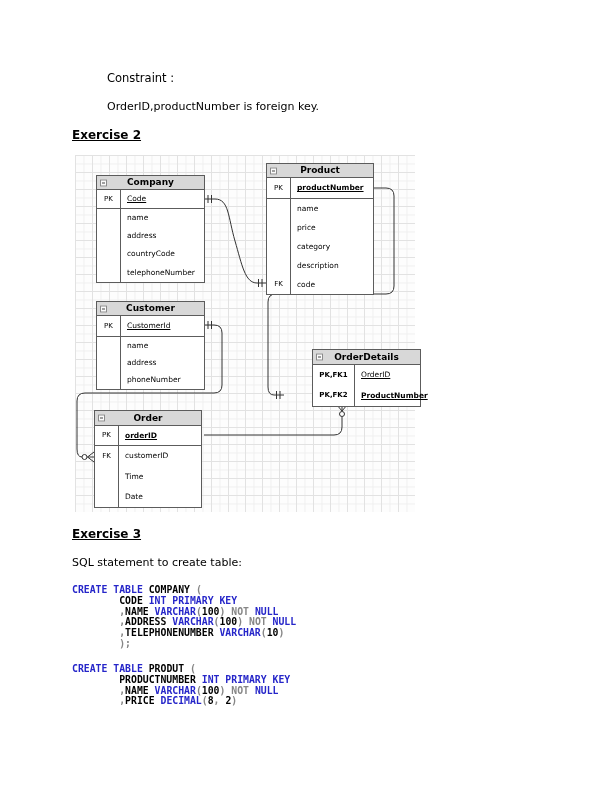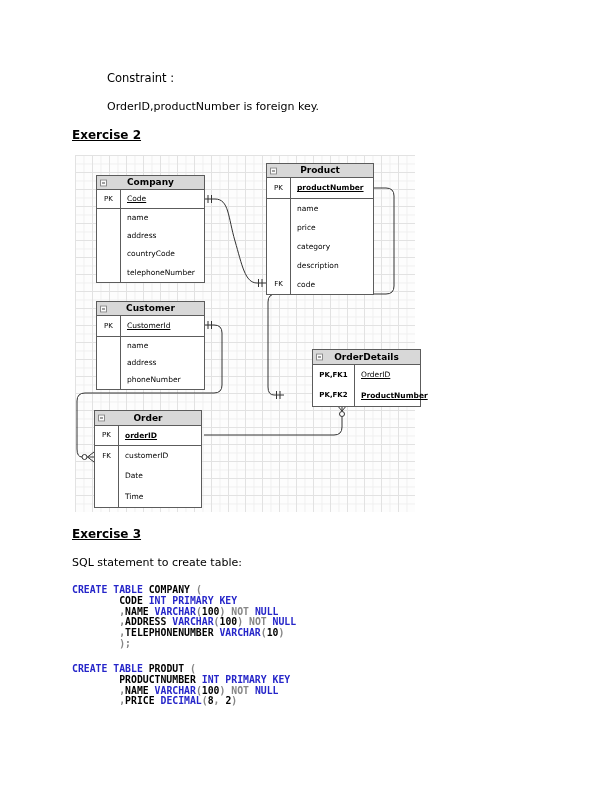--- a/index.html
+++ b/index.html
@@ -213,27 +213,27 @@
         <div class="ent-title">Order</div>
       </div>
       <div class="ent-row sep" style="height: 20px;">
         <div class="key-cell" style="width: 24px;">PK</div>
         <div class="name-cell u b">orderID</div>
       </div>
       <div class="ent-row" style="height: 20px;">
         <div class="key-cell" style="width: 24px;">FK</div>
         <div class="name-cell">customerID</div>
       </div>
+      <div class="ent-row" style="height: 21px;">
+        <div class="key-cell" style="width: 24px;"></div>
+        <div class="name-cell">Time</div>
+      </div>
       <div class="ent-row" style="height: 20px;">
         <div class="key-cell" style="width: 24px;"></div>
         <div class="name-cell">Date</div>
-      </div>
-      <div class="ent-row" style="height: 21px;">
-        <div class="key-cell" style="width: 24px;"></div>
-        <div class="name-cell">Time</div>
       </div>
     </div>
   </div>
 
 <div class="abs h-exer" style="left:72px; top:527px;text-align:center;">Exercise 3</div>
 <div class="abs bodytxt" style="left:72px; top:556px;">SQL statement to create table:</div>
 
 <div class="abs code" style="left:72px; top:585px;">
     <div class="code-line"><span class="tok-k">CREATE TABLE </span><span class="tok-i">COMPANY </span><span class="tok-p">(</span></div>
     <div class="code-line"><span class="tok-w">        </span><span class="tok-i">CODE </span><span class="tok-k">INT PRIMARY KEY</span></div>

